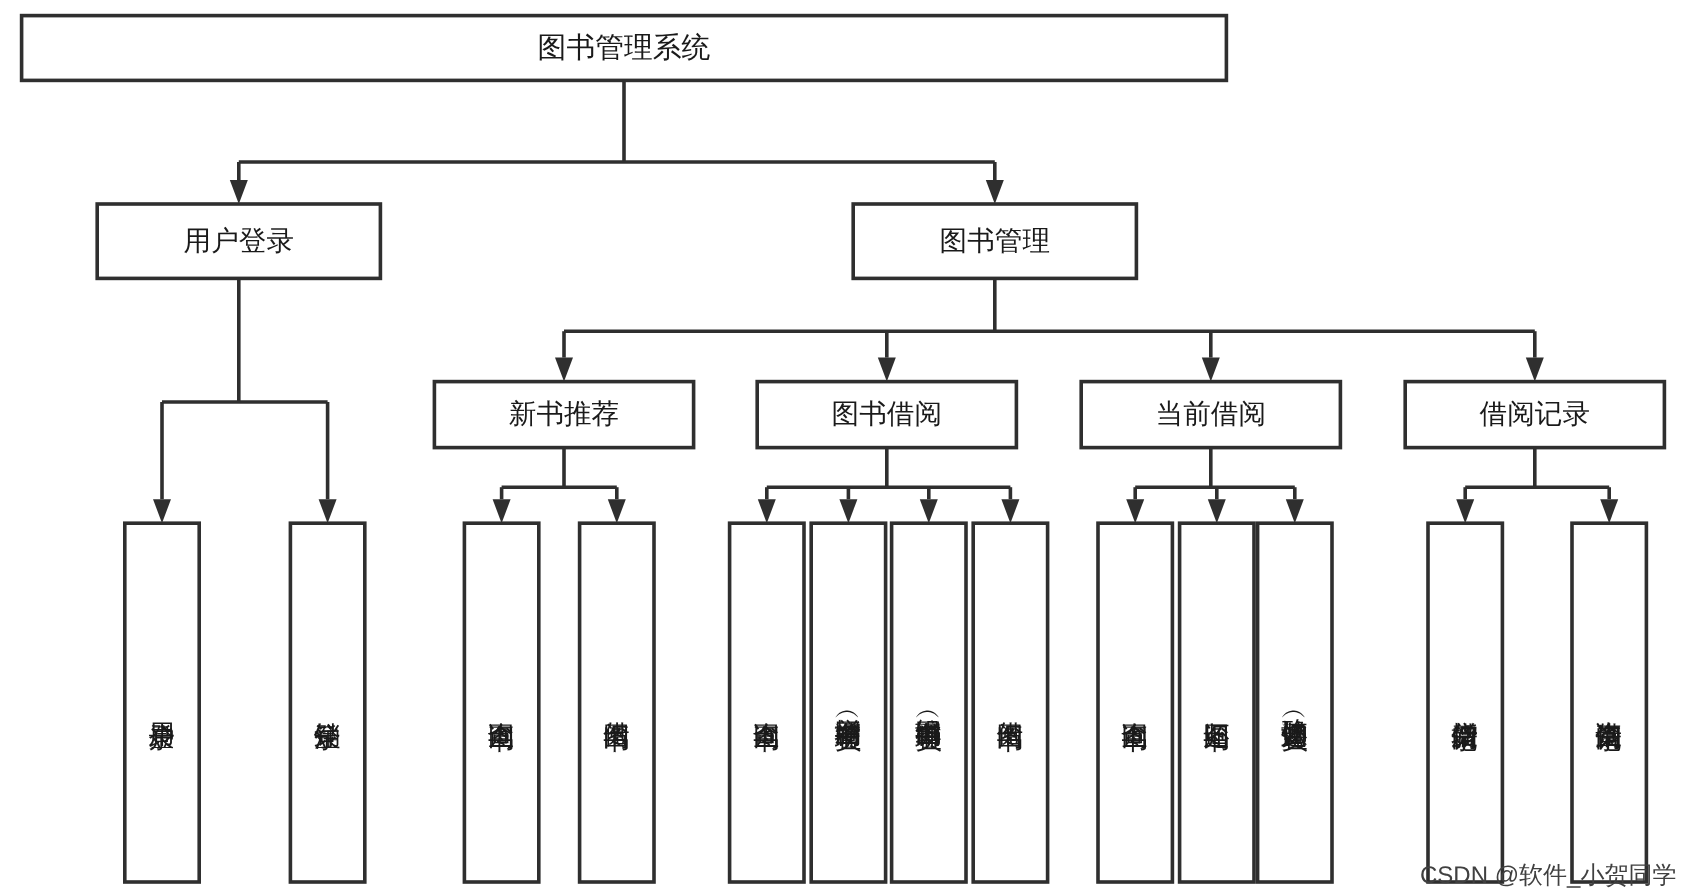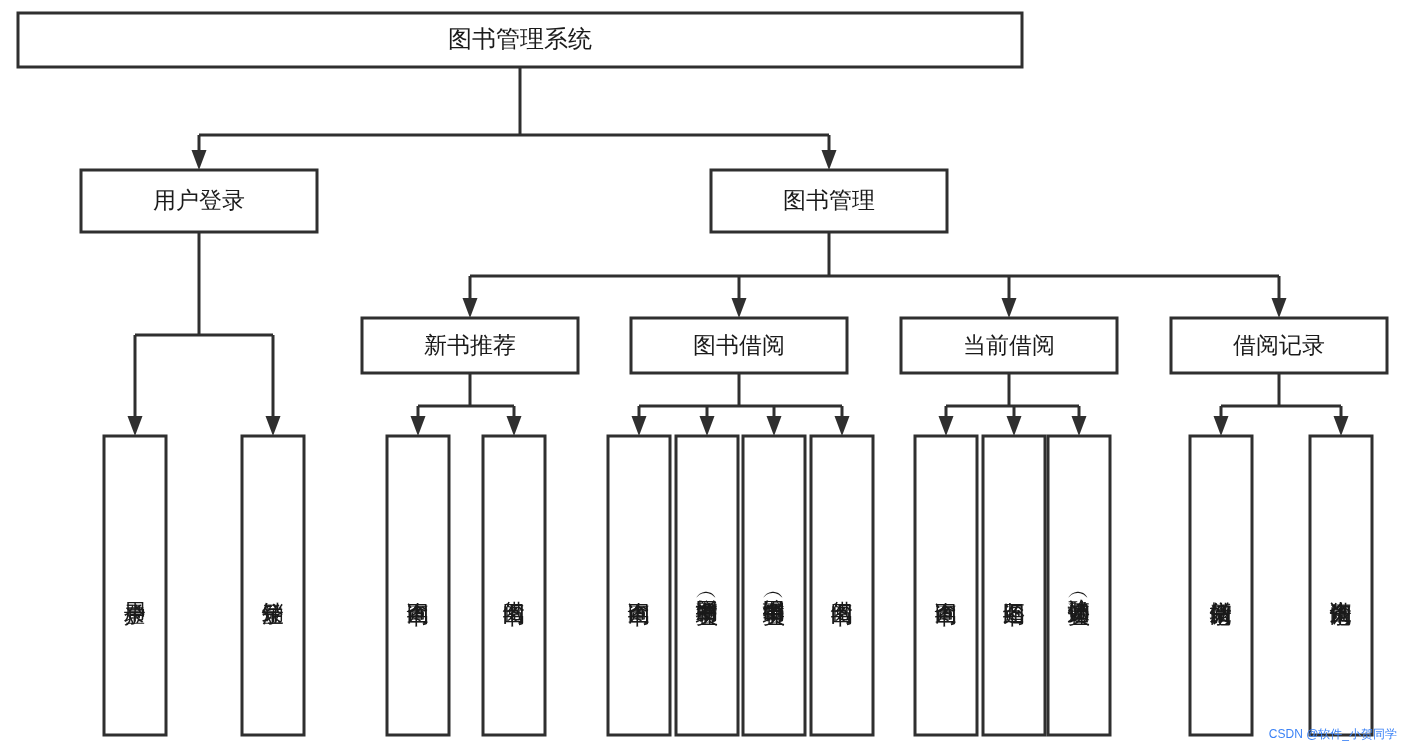--- a/index.html
+++ b/index.html
@@ -71,22 +71,22 @@
     line-height: 1.06;
     color: #1a1a1a;
     letter-spacing: 1px;
     white-space: nowrap;
   }
   .watermark {
     position: absolute;
     right: 8px;
     bottom: 4px;
     font-family: "Liberation Sans", "DejaVu Sans", sans-serif;
-    font-size: 12px;
-    color: #3b82f6;
+    font-size: 20px;
+    color: #404040;
     white-space: nowrap;
     user-select: none;
   }
 </style>
 </head>
 <body>
 
 <div id="diagram-root">
 
   <svg class="flow" viewBox="0 0 1405 747">

